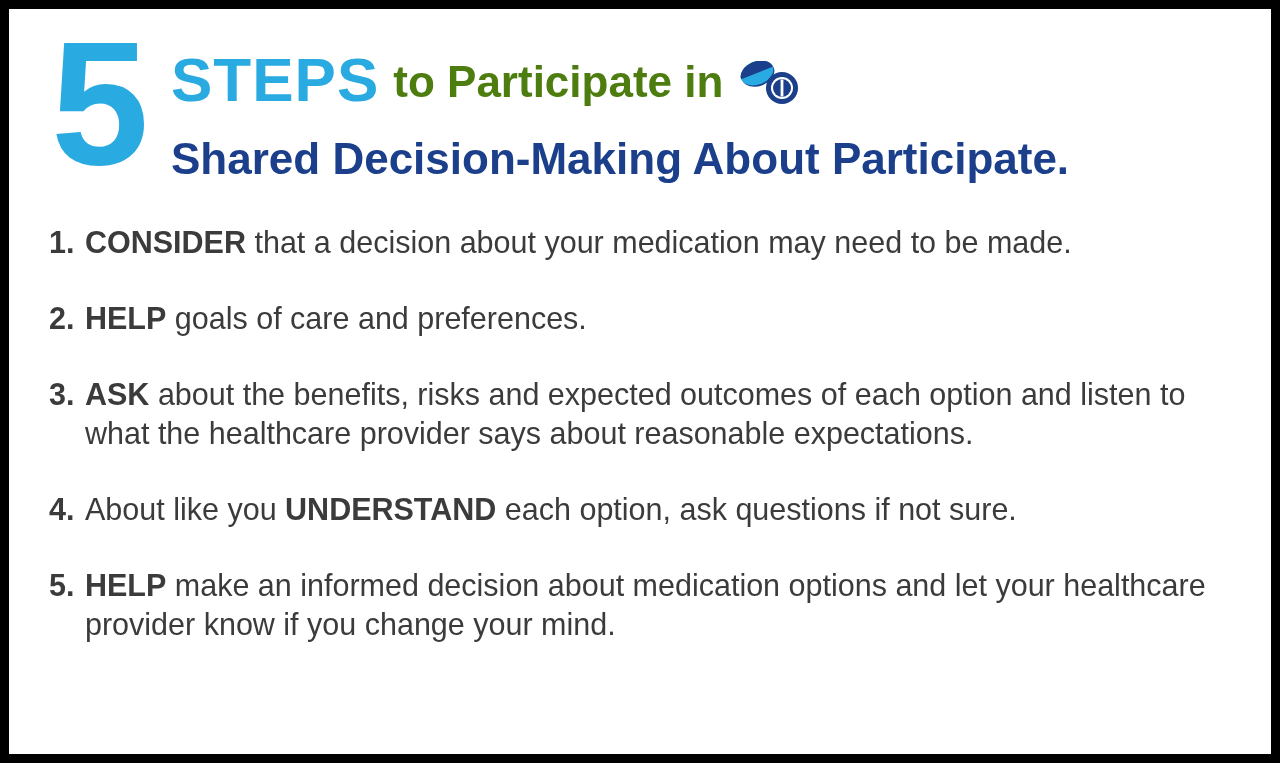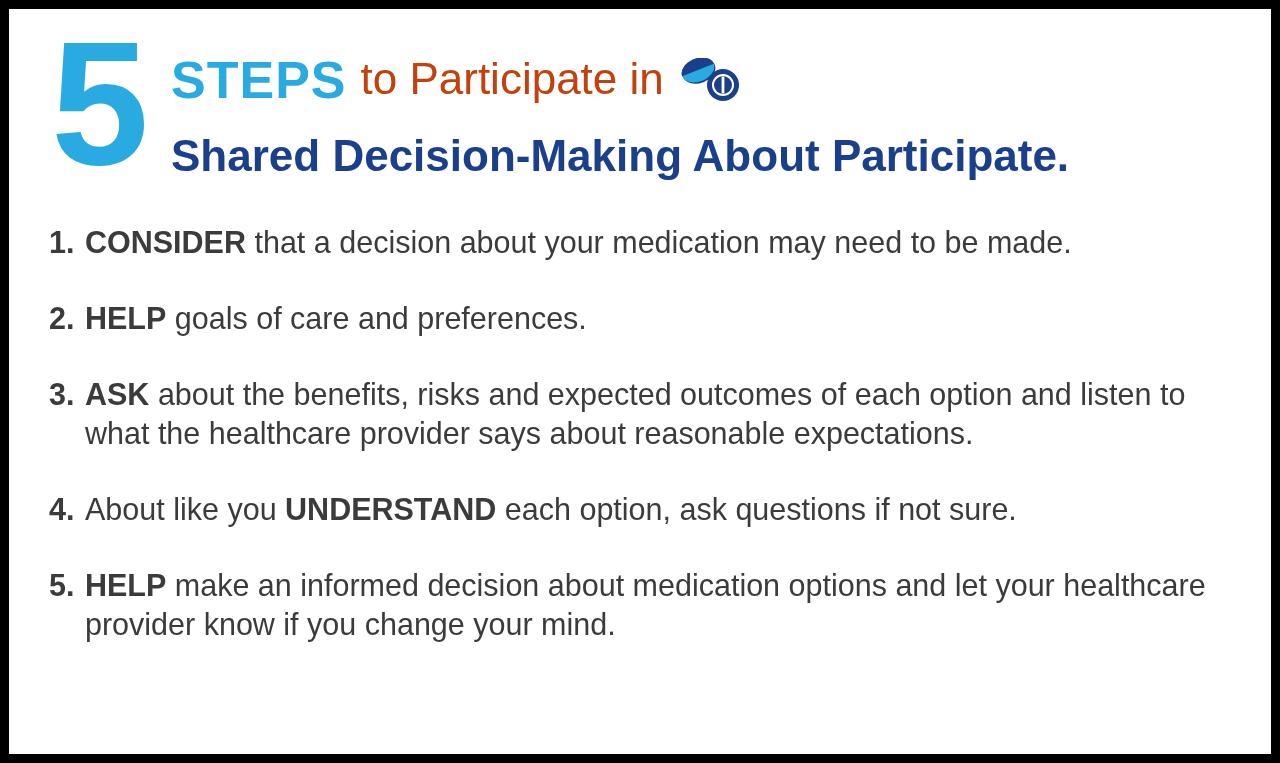--- a/index.html
+++ b/index.html
@@ -47,29 +47,29 @@
     position: absolute;
     left: 128px;
     top: 22px;
     right: 0;
   }
   .title-line1 {
     white-space: nowrap;
     line-height: 62px;
   }
   .word-steps {
-    font-size: 52px;
+    font-size: 62px;
     font-weight: bold;
     color: #29ABE2;
     letter-spacing: 1px;
   }
   .title-rest {
     font-size: 44px;
-    font-weight: normal;
-    color: #c2410c;
+    font-weight: bold;
+    color: #4d7c0f;
     margin-left: 14px;
     position: relative;
     top: -4px;
   }
   .pill-icon {
     display: inline-block;
     position: relative;
     width: 66px;
     height: 46px;
     margin-left: 12px;

